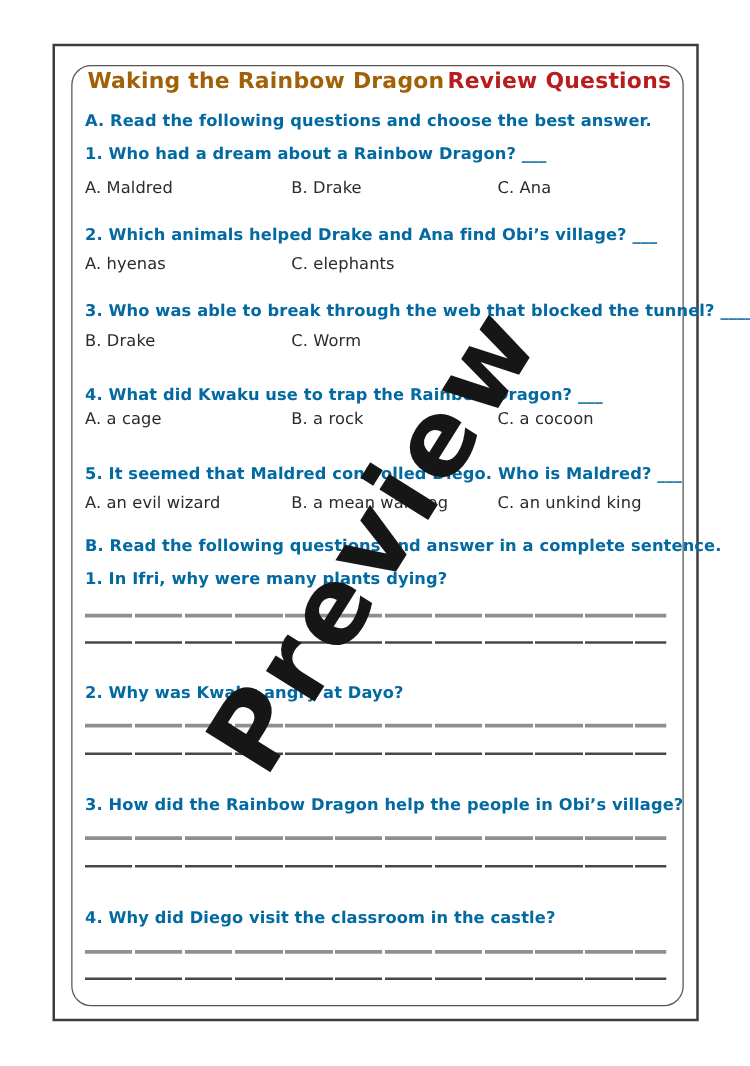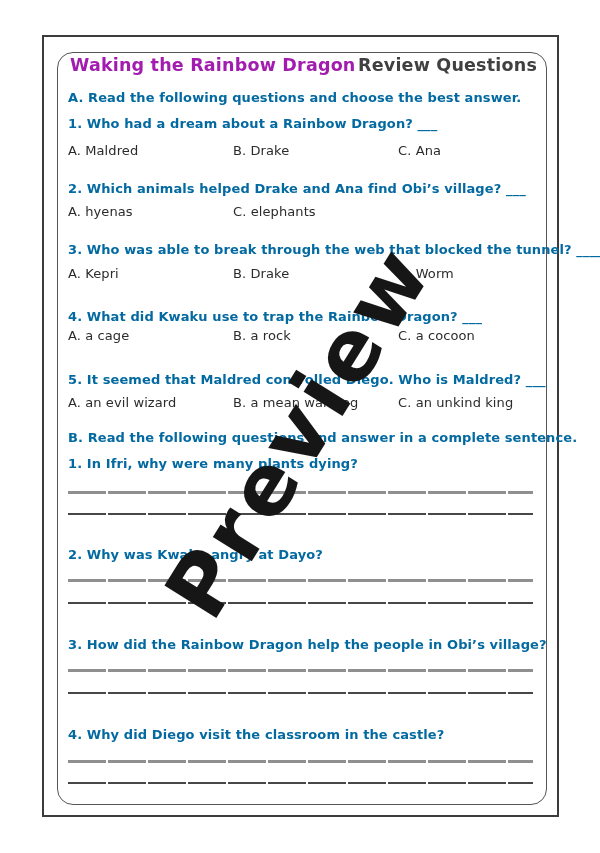--- a/index.html
+++ b/index.html
@@ -12,25 +12,25 @@
   .outer-frame {
     position:absolute; left:42px; top:35px; width:517px; height:782px;
     border:2px solid #3c3c3c; background:#ffffff;
   }
   .sheet {
     position:absolute; left:57px; top:52px; width:490px; height:753px;
     border:1.6px solid #555555; border-radius:16px; background:transparent;
   }
   .header-title {
     position:absolute; left:70px; top:55px; font-size:17.5px; font-weight:bold;
-    color:#a21caf; white-space:nowrap; letter-spacing:0.2px;
+    color:#a16207; white-space:nowrap; letter-spacing:0.2px;
   }
   .header-sub {
     position:absolute; right:63px; top:55px; font-size:17.5px; font-weight:bold;
-    color:#404040; white-space:nowrap; letter-spacing:0.2px;
+    color:#b91c1c; white-space:nowrap; letter-spacing:0.2px;
   }
   .t {
     position:absolute; left:68px; font-size:13px; line-height:16px;
     color:#0369a1; white-space:nowrap; letter-spacing:0.1px;font-weight:bold;
   }
   .opts {
     position:absolute; left:68px; width:470px; display:grid;
     grid-template-columns:165px 165px 1fr; font-size:13px; line-height:16px;
     color:#2b2b2b; letter-spacing:0.1px;
   }
@@ -71,21 +71,20 @@
   </div>
 
   <div class="t" style="top:181px">2. Which animals helped Drake and Ana find Obi’s village? ___</div>
   <div class="opts" style="top:204px">
     <span>A. hyenas</span>
     <span>C. elephants</span>
   </div>
 
   <div class="t" style="top:242px">3. Who was able to break through the web that blocked the tunnel? ____</div>
   <div class="opts" style="top:266px">
-    <span>A. Kepri</span>
     <span>B. Drake</span>
     <span>C. Worm</span>
   </div>
 
   <div class="t" style="top:309px">4. What did Kwaku use to trap the Rainbow Dragon? ___</div>
   <div class="opts" style="top:328px">
     <span>A. a cage</span>
     <span>B. a rock</span>
     <span>C. a cocoon</span>
   </div>

